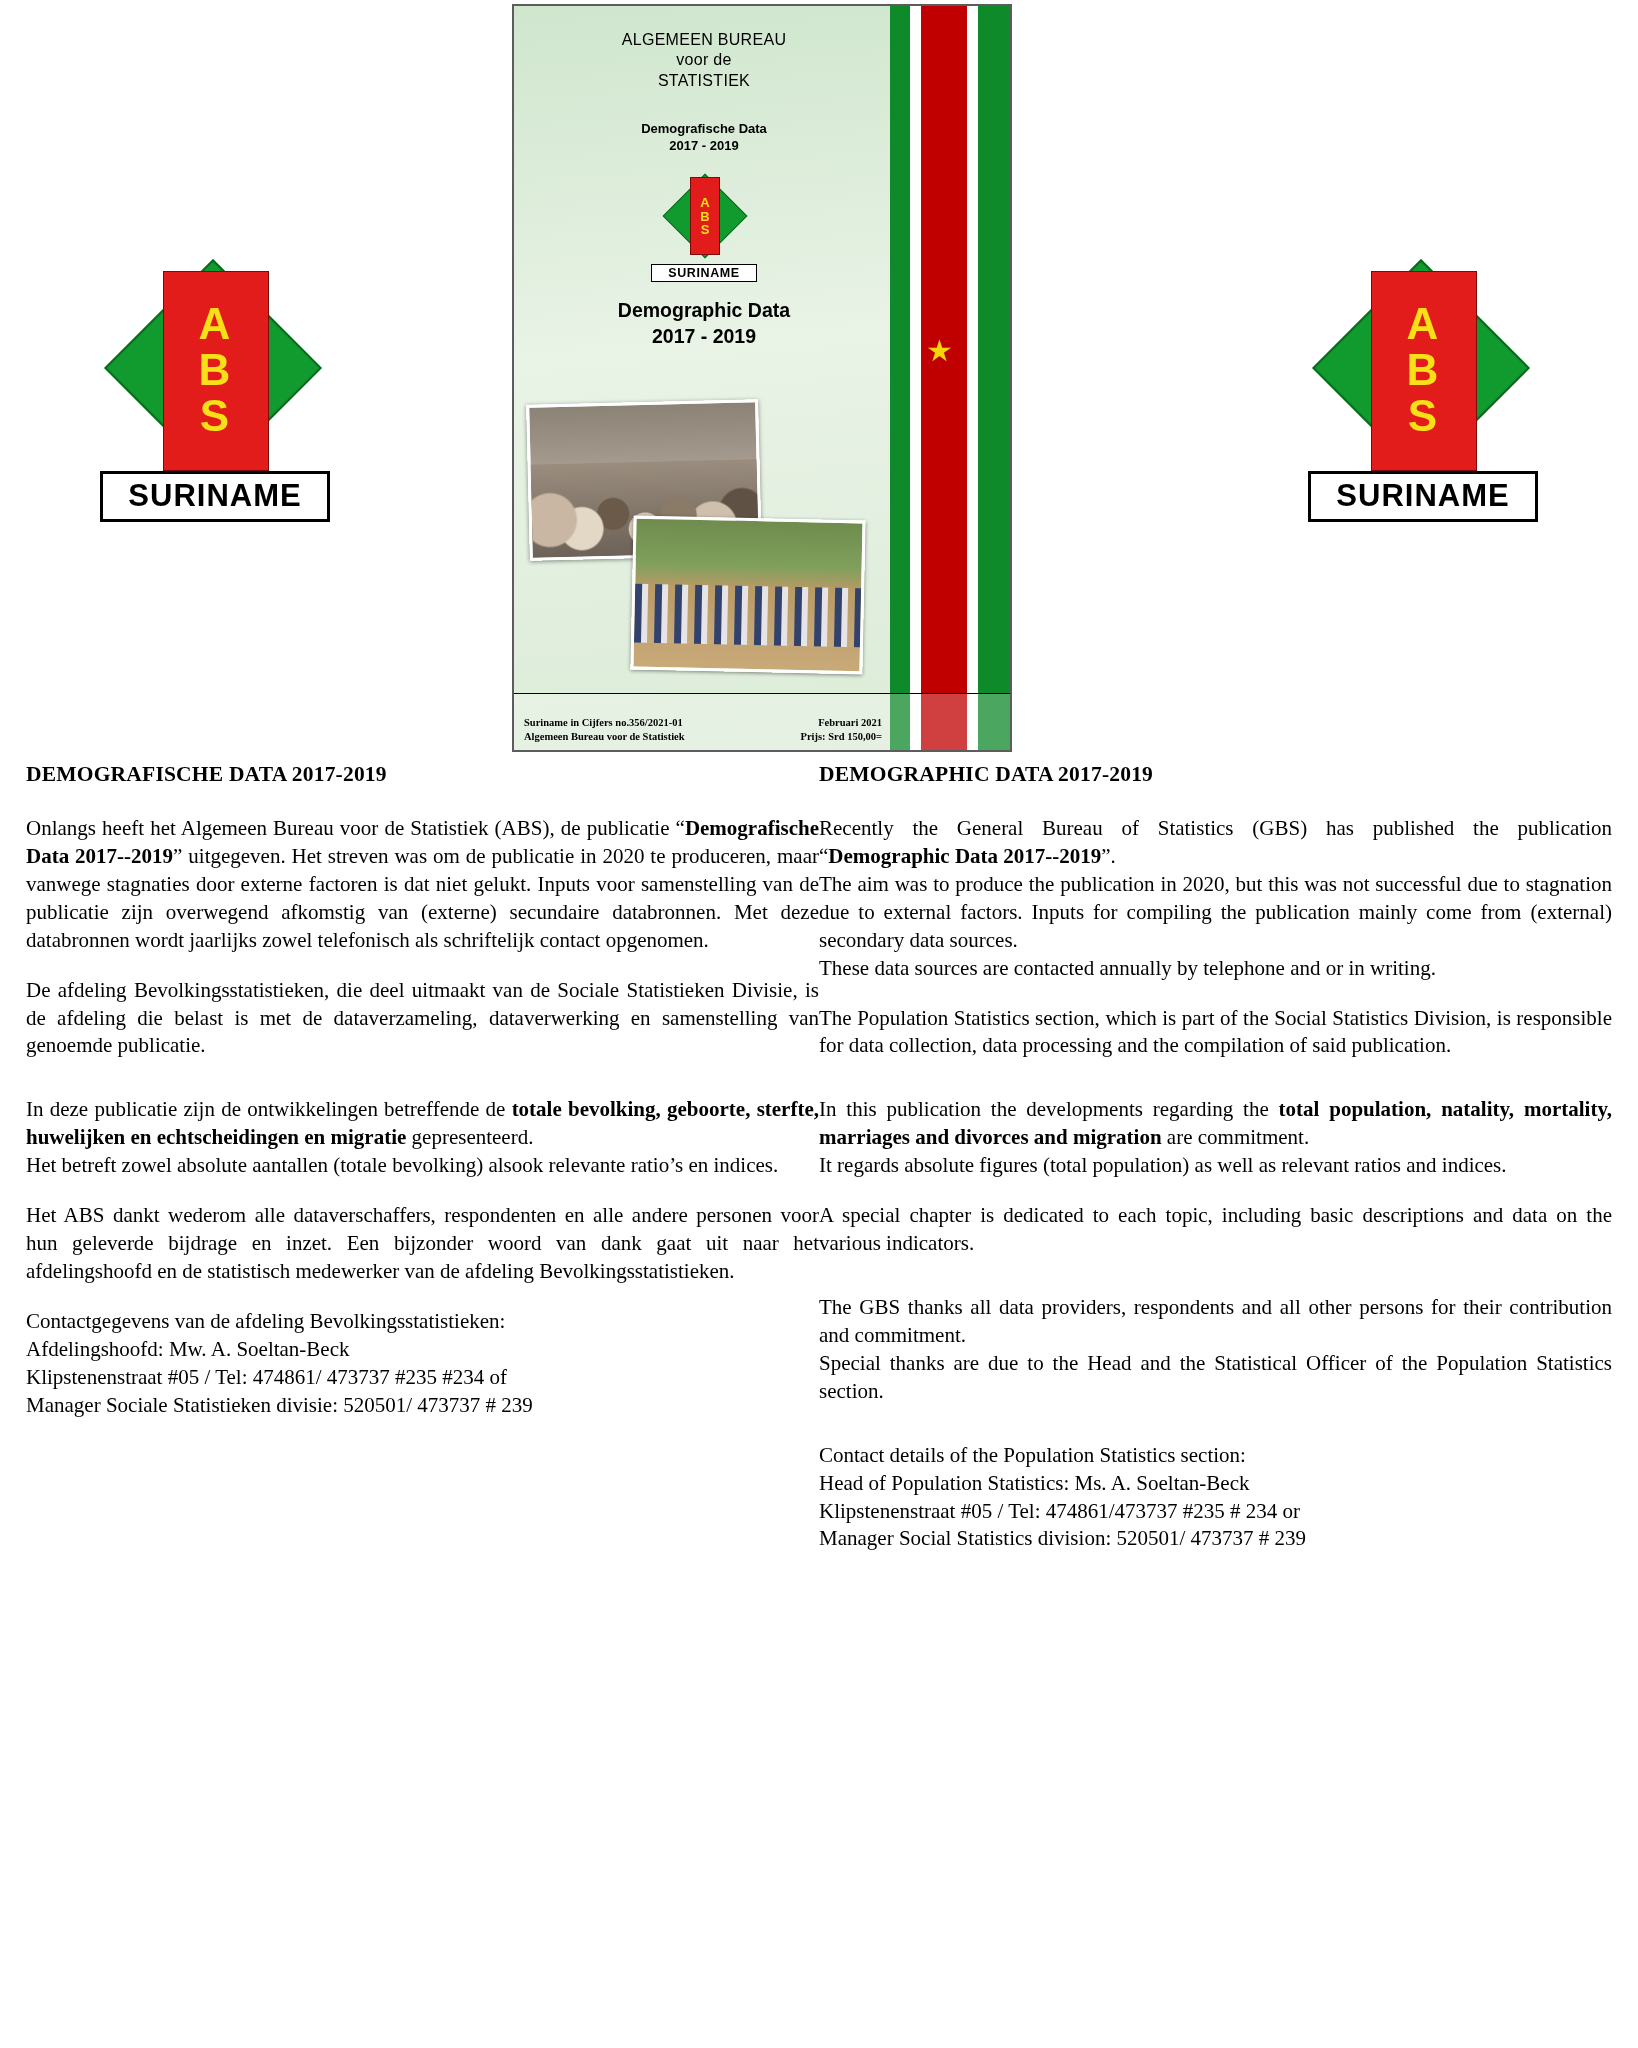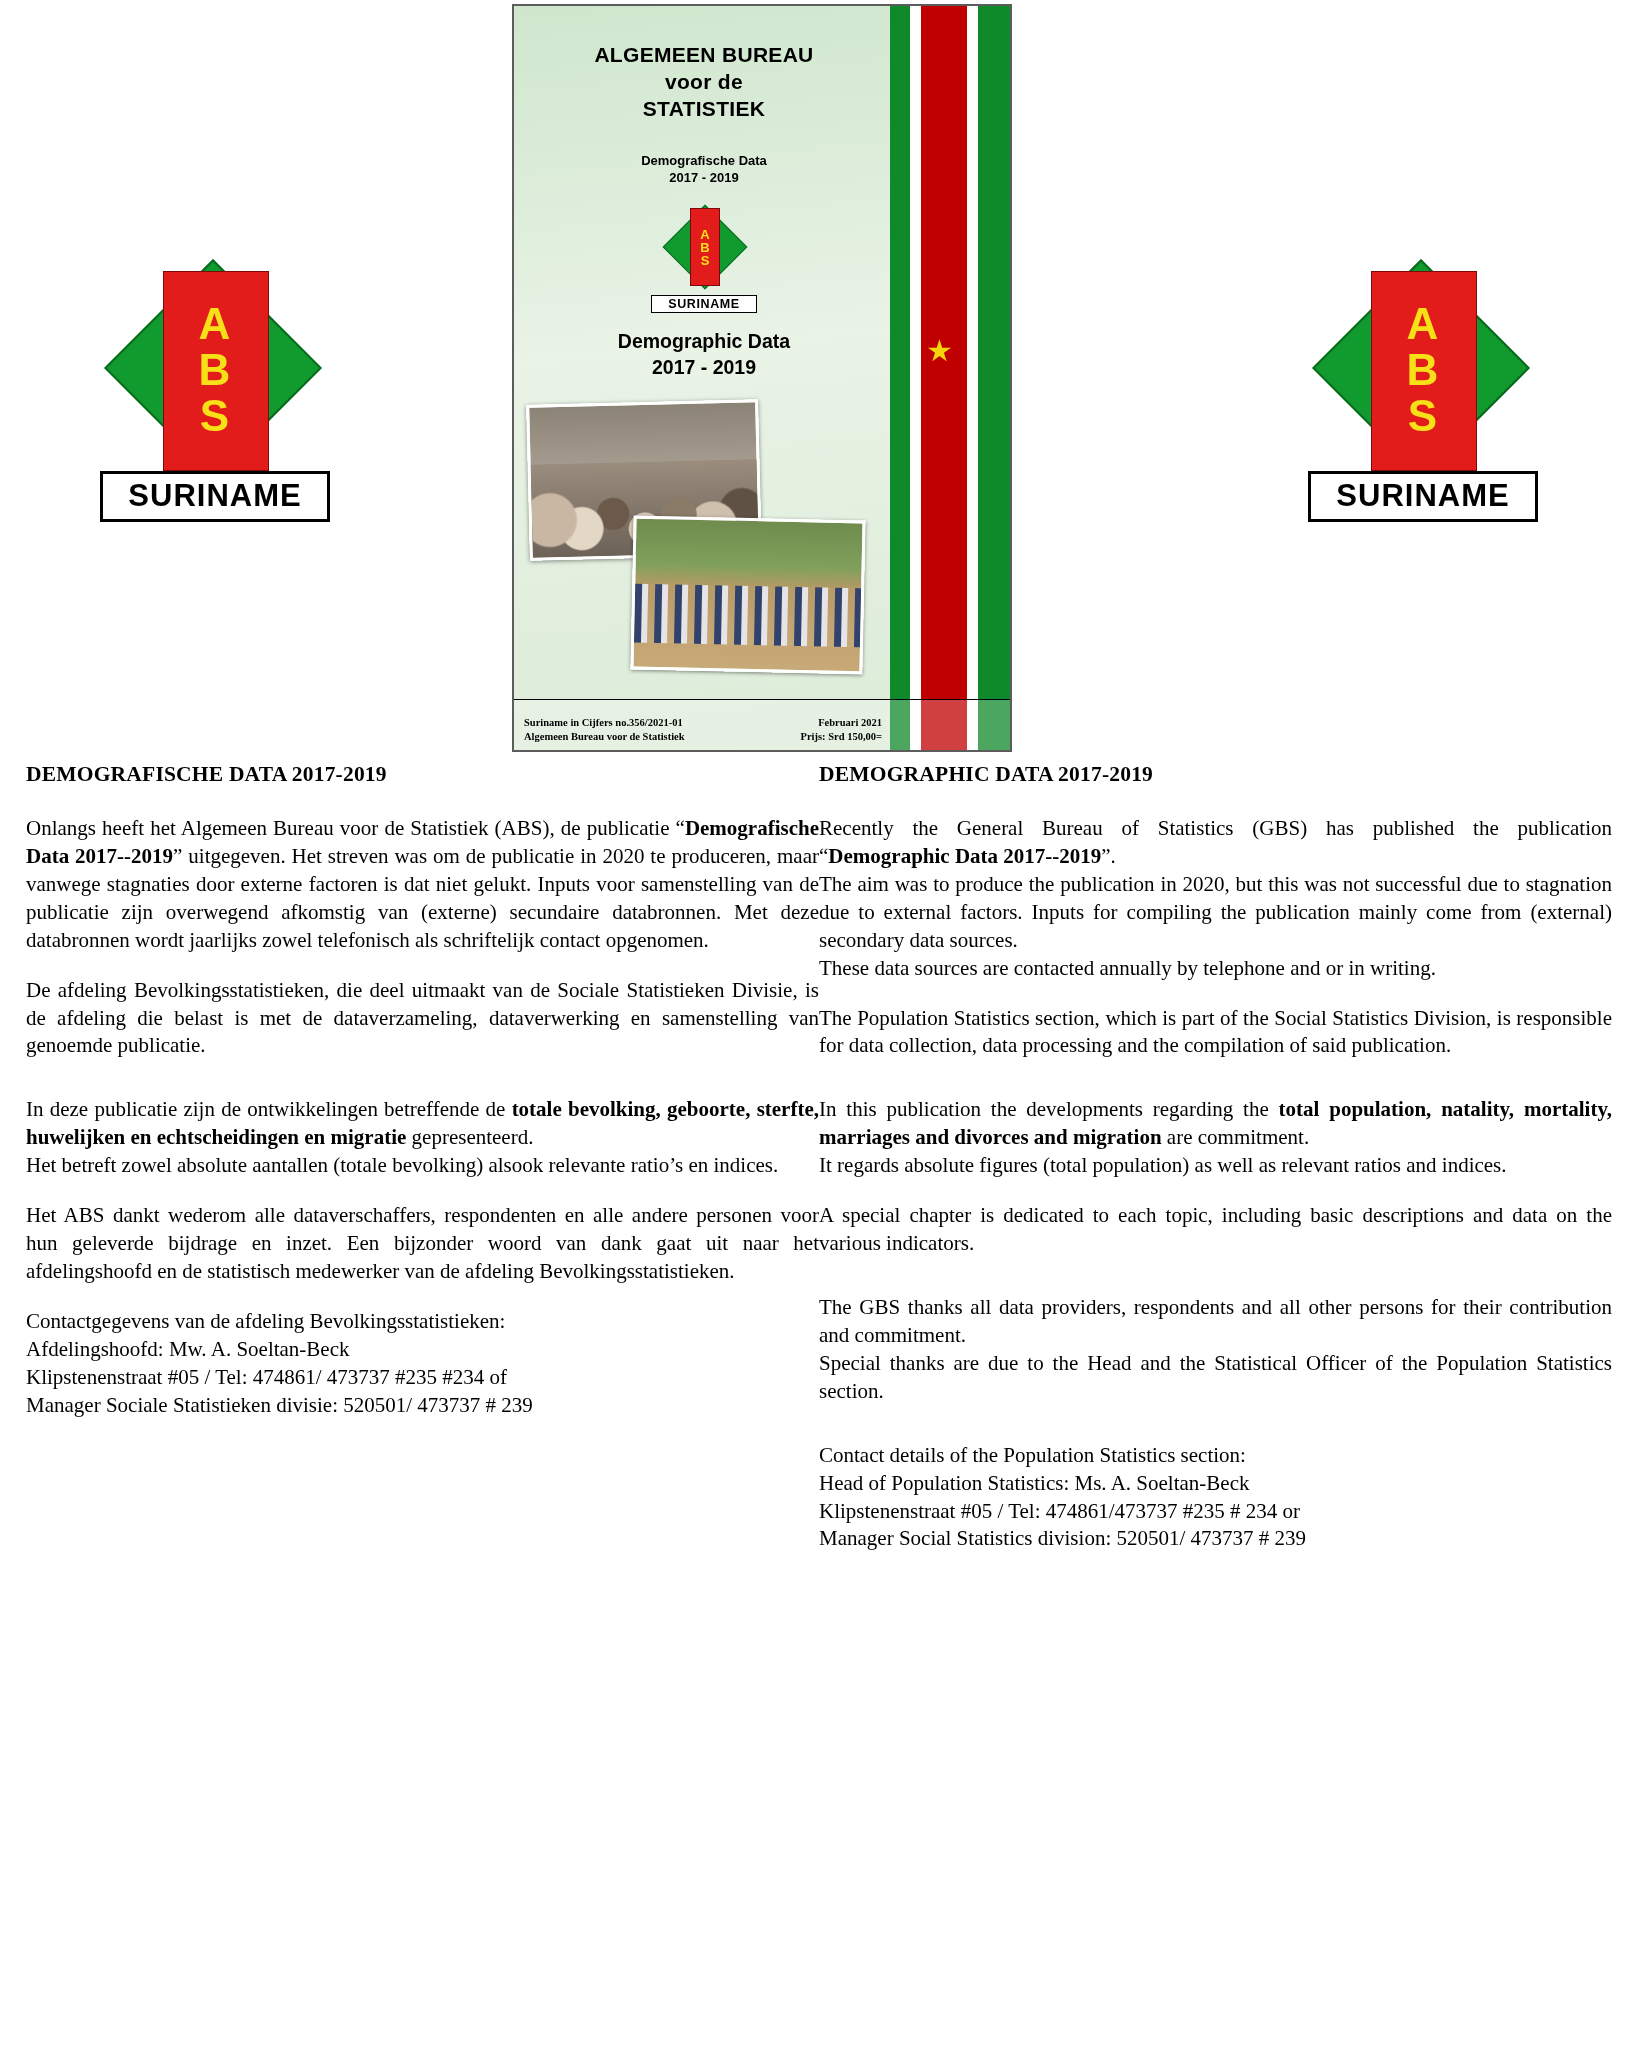--- a/index.html
+++ b/index.html
@@ -123,25 +123,25 @@
     position: absolute;
     left: 0; top: 0;
     width: 380px;
     height: 100%;
     padding: 18px 14px 0 14px;
     box-sizing: border-box;
     text-align: center;
     font-family: "Liberation Sans", sans-serif;
   }
   .cov-title {
-    font-weight: bold;
-    font-size: 21px;
+    font-weight: normal;
+    font-size: 16px;
     line-height: 1.28;
     letter-spacing: .3px;
-    margin-top: 18px;
+    margin-top: 6px;
   }
   .cov-sub {
     font-weight: bold;
     font-size: 13px;
     line-height: 1.3;
     margin-top: 30px;
   }
   .cov-sub2 {
     font-weight: bold;
     font-size: 19.5px;
@@ -235,21 +235,21 @@
     opacity:.95;
   }
 
   
   .cover-footer {
     position: absolute;
     left: 0; bottom: 0;
     width: 100%;
     border-top: 1px solid #000;
     box-sizing: border-box;
-    padding: 16px 8px 6px 10px;
+    padding: 22px 8px 6px 10px;
     display: flex;
     justify-content: space-between;
     font-family: "Liberation Serif", serif;
     font-size: 10.5px;
     font-weight: bold;
     line-height: 1.35;
     background: rgba(255,255,255,.25);
   }
   .cover-footer .right { text-align: right; padding-right: 120px; }
 

